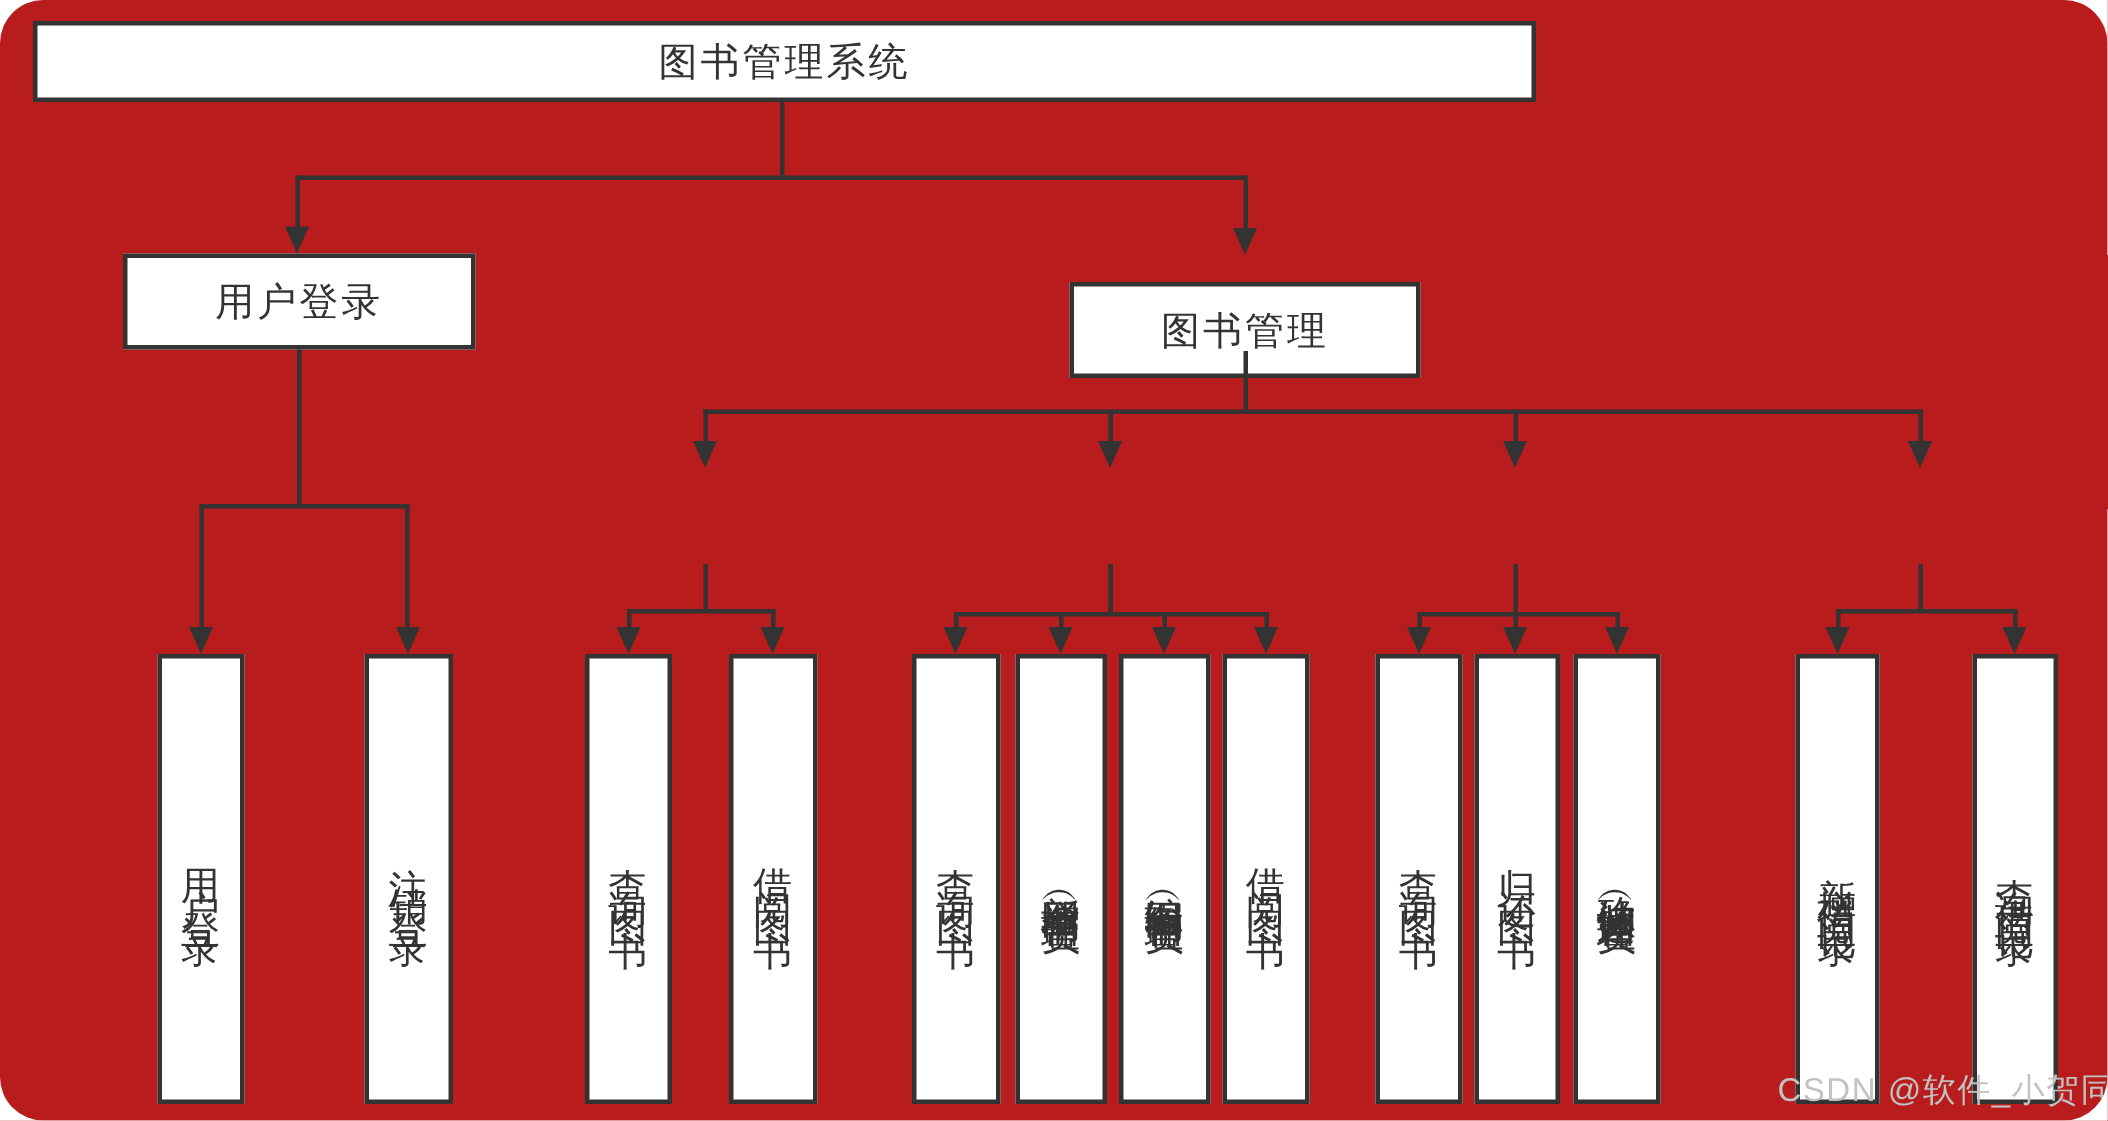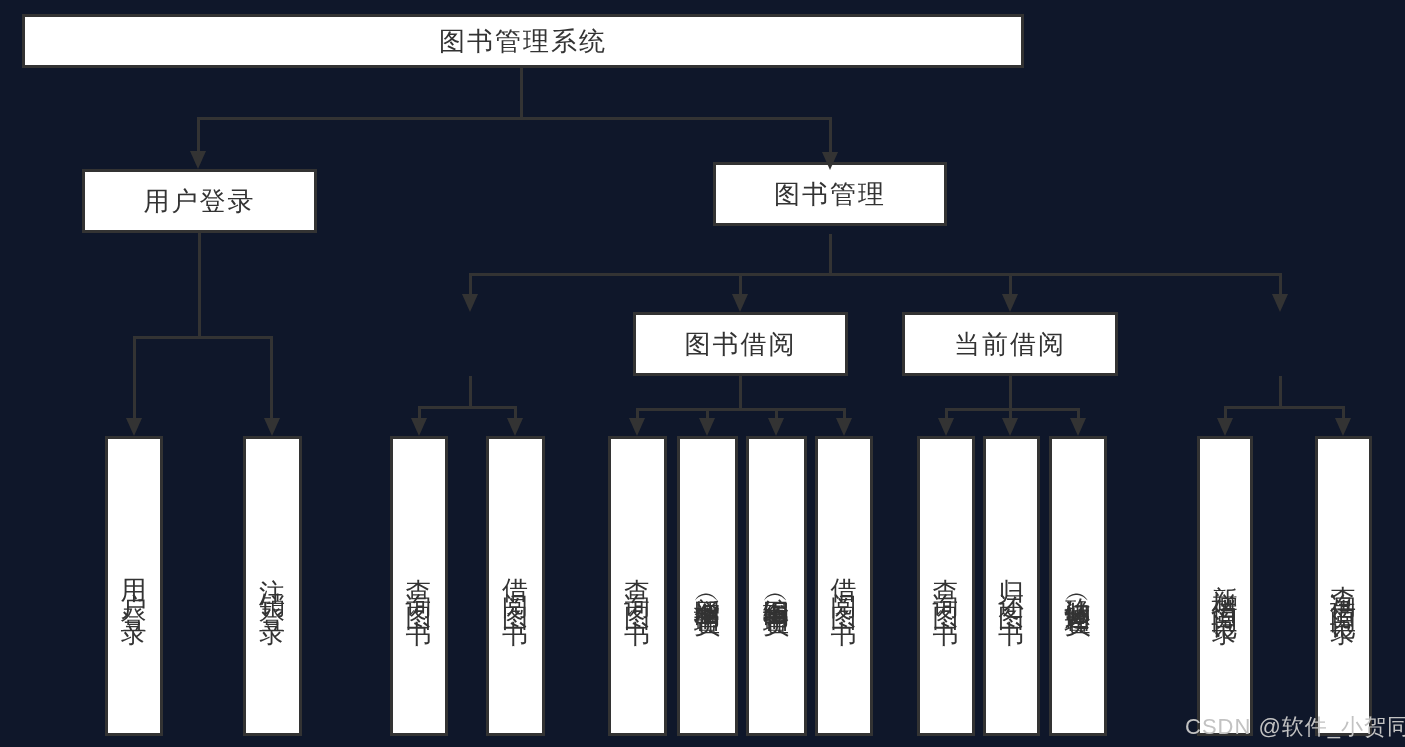--- a/index.html
+++ b/index.html
@@ -1,19 +1,20 @@
 <!DOCTYPE html>
 <html><head>
 <meta charset="utf-8">
 <style>
   html,body{margin:0;padding:0;background:#ffffff;}
   #canvas{
-    position:relative;width:1405px;height:747px;background:#0f172a;
+    position:relative;width:1405px;height:747px;background:#b91c1c;
     font-family:"Liberation Sans","DejaVu Sans",sans-serif;color:#333333;
     overflow:hidden;
+    border-radius:29px;
   }
   .box{
     position:absolute;border:3px solid #333333;background:#ffffff;
     display:flex;align-items:center;justify-content:center;box-sizing:border-box;
   }
   .hbox{font-size:26px;letter-spacing:2px;white-space:nowrap;}
   .vbox{}
   .vtext{
     writing-mode:vertical-rl;text-orientation:mixed;
     font-size:26px;line-height:1;white-space:nowrap;
@@ -34,26 +35,24 @@
 </style>
 </head>
 <body>
 
 <div id="canvas">
 
   <div class="box hbox" style="left:22px;top:14px;width:1002px;height:54px">图书管理系统</div>
 
   <div class="box hbox" style="left:82px;top:169px;width:235px;height:64px">用户登录</div>
 
-  <div class="box hbox" style="left:713px;top:162px;width:234px;height:64px">图书管理</div>
+  <div class="box hbox" style="left:713px;top:188px;width:234px;height:64px">图书管理</div>
 
 
-  <div class="box hbox" style="left:633px;top:312px;width:215px;height:64px">图书借阅</div>
 
-  <div class="box hbox" style="left:902px;top:312px;width:216px;height:64px">当前借阅</div>
 
 
   <div class="box vbox" style="left:105px;top:436px;width:58px;height:300px">
     <span class="vtext ls-wide">用户登录</span>
   </div>
 
   <div class="box vbox" style="left:243px;top:436px;width:59px;height:300px">
     <span class="vtext ls-wide">注销登录</span>
   </div>
 

